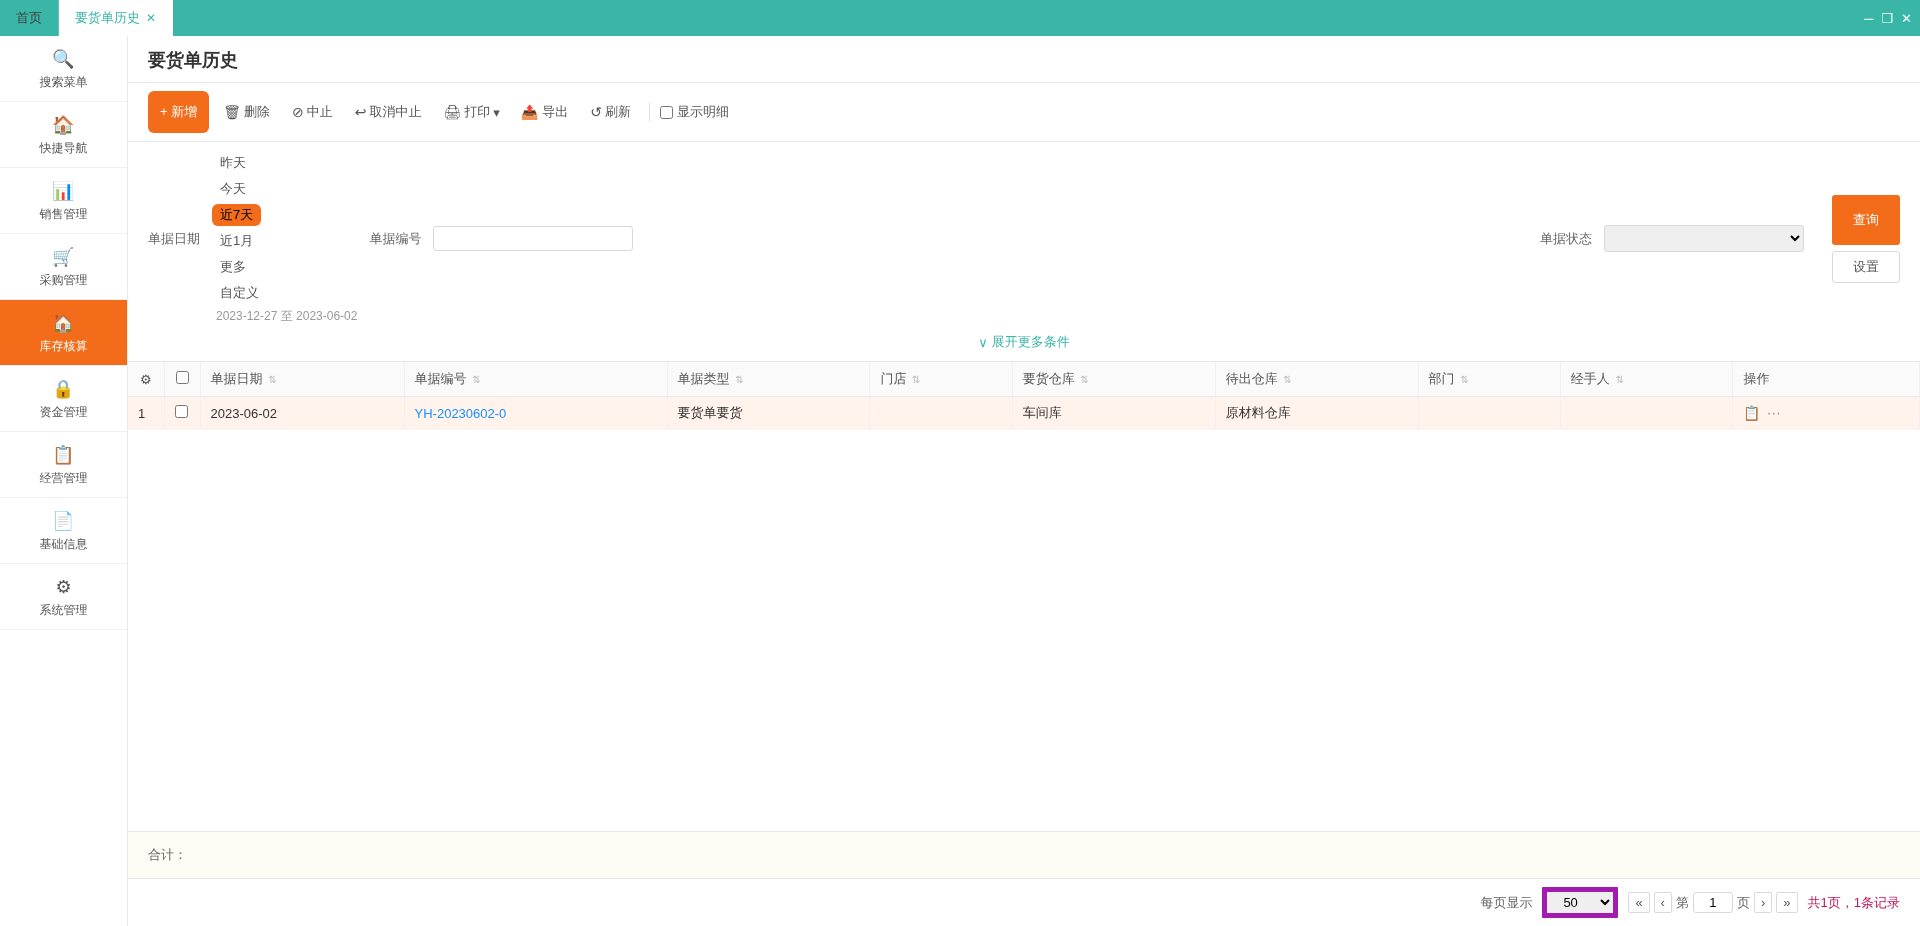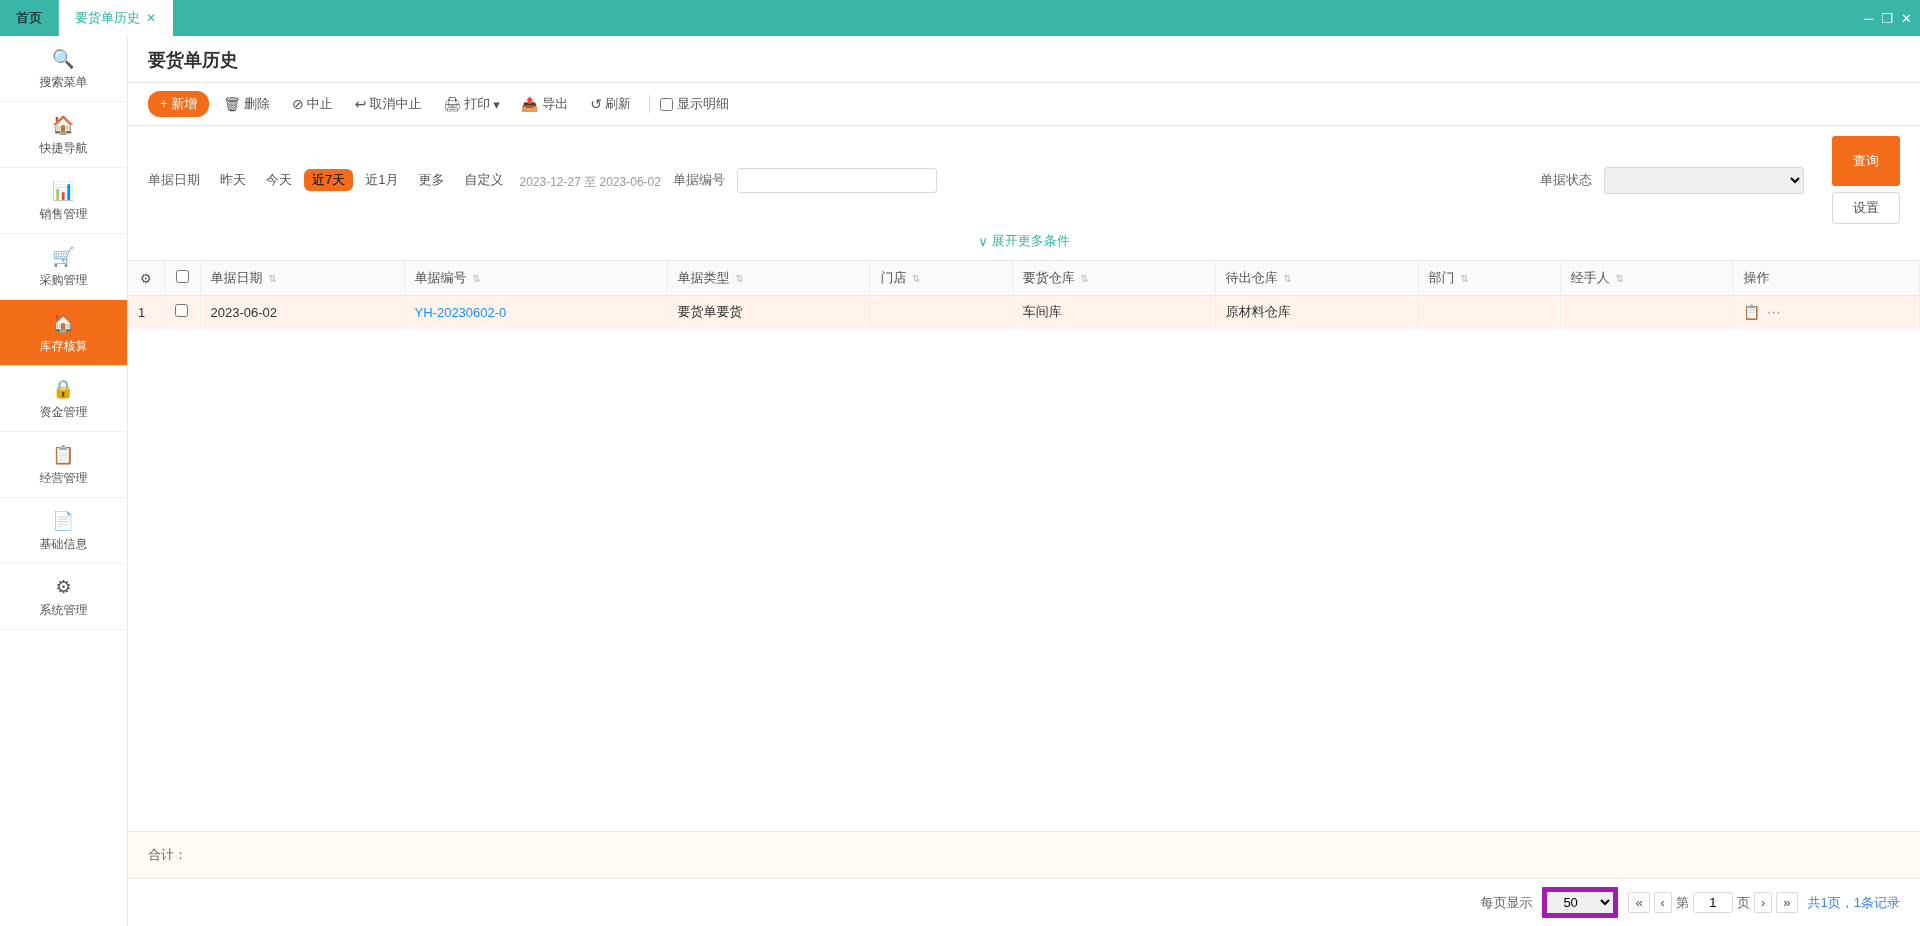--- a/index.html
+++ b/index.html
@@ -17,21 +17,21 @@
     }
     .top-bar-tabs {
       display: flex;
       align-items: stretch;
       height: 100%;
     }
     .top-tab {
       padding: 0 16px;
       display: flex;
       align-items: center;
-      color: #000000;
+      color: #404040;
       font-size: 13px;
       cursor: pointer;
       white-space: nowrap;
       border-right: 1px solid rgba(255,255,255,0.2);
     }
     .top-tab.active {
       background: #fff;
       color: #3ab6a8;
     }
     .top-tab .tab-close {
@@ -131,22 +131,22 @@
       background: none;
       cursor: pointer;
       color: #555;
       font-size: 13px;
       white-space: nowrap;
     }
     .toolbar-btn .btn-icon { font-size: 14px; }
     .toolbar-btn.primary {
       background: #f26c1a;
       color: #fff;
-      border-radius: 12px;
-      padding: 4px 12px;
+      border-radius: 6px;
+      padding: 12px 12px;
     }
     .toolbar-sep { width: 1px; height: 20px; background: #e0e0e0; margin: 0 4px; }
 
     
     .filter-area {
       background: #fff;
       padding: 10px 20px;
       border-bottom: 1px solid #e8e8e8;
       flex-shrink: 0;
     }
@@ -156,22 +156,23 @@
       gap: 12px;
       flex-wrap: wrap;
     }
     .filter-label {
       color: #666;
       font-size: 13px;
       white-space: nowrap;
     }
     .filter-date-options {
       display: flex;
-      align-items: flex-end;
+      align-items: flex-start;
       gap: 4px;
+      flex-direction: column;
     }
     .date-option {
       padding: 2px 8px;
       cursor: pointer;
       color: #555;
       font-size: 13px;
       border-radius: 10px;
     }
     .date-option.active {
       background: #f26c1a;
@@ -321,21 +322,21 @@
       color: #555;
     }
     .pag-input {
       width: 40px;
       border: 1px solid #d9d9d9;
       border-radius: 3px;
       padding: 2px 4px;
       text-align: center;
       font-size: 13px;
     }
-    .pag-info { color: #3b82f6; font-size: 13px; }
+    .pag-info { color: #be185d; font-size: 13px; }
 
     
     input[type="checkbox"] { cursor: pointer; }
 
     
     .display-toggle { display: flex; align-items: center; gap: 4px; color: #555; font-size: 13px; cursor: pointer; }
   </style>
 </head>
 <body>
 

